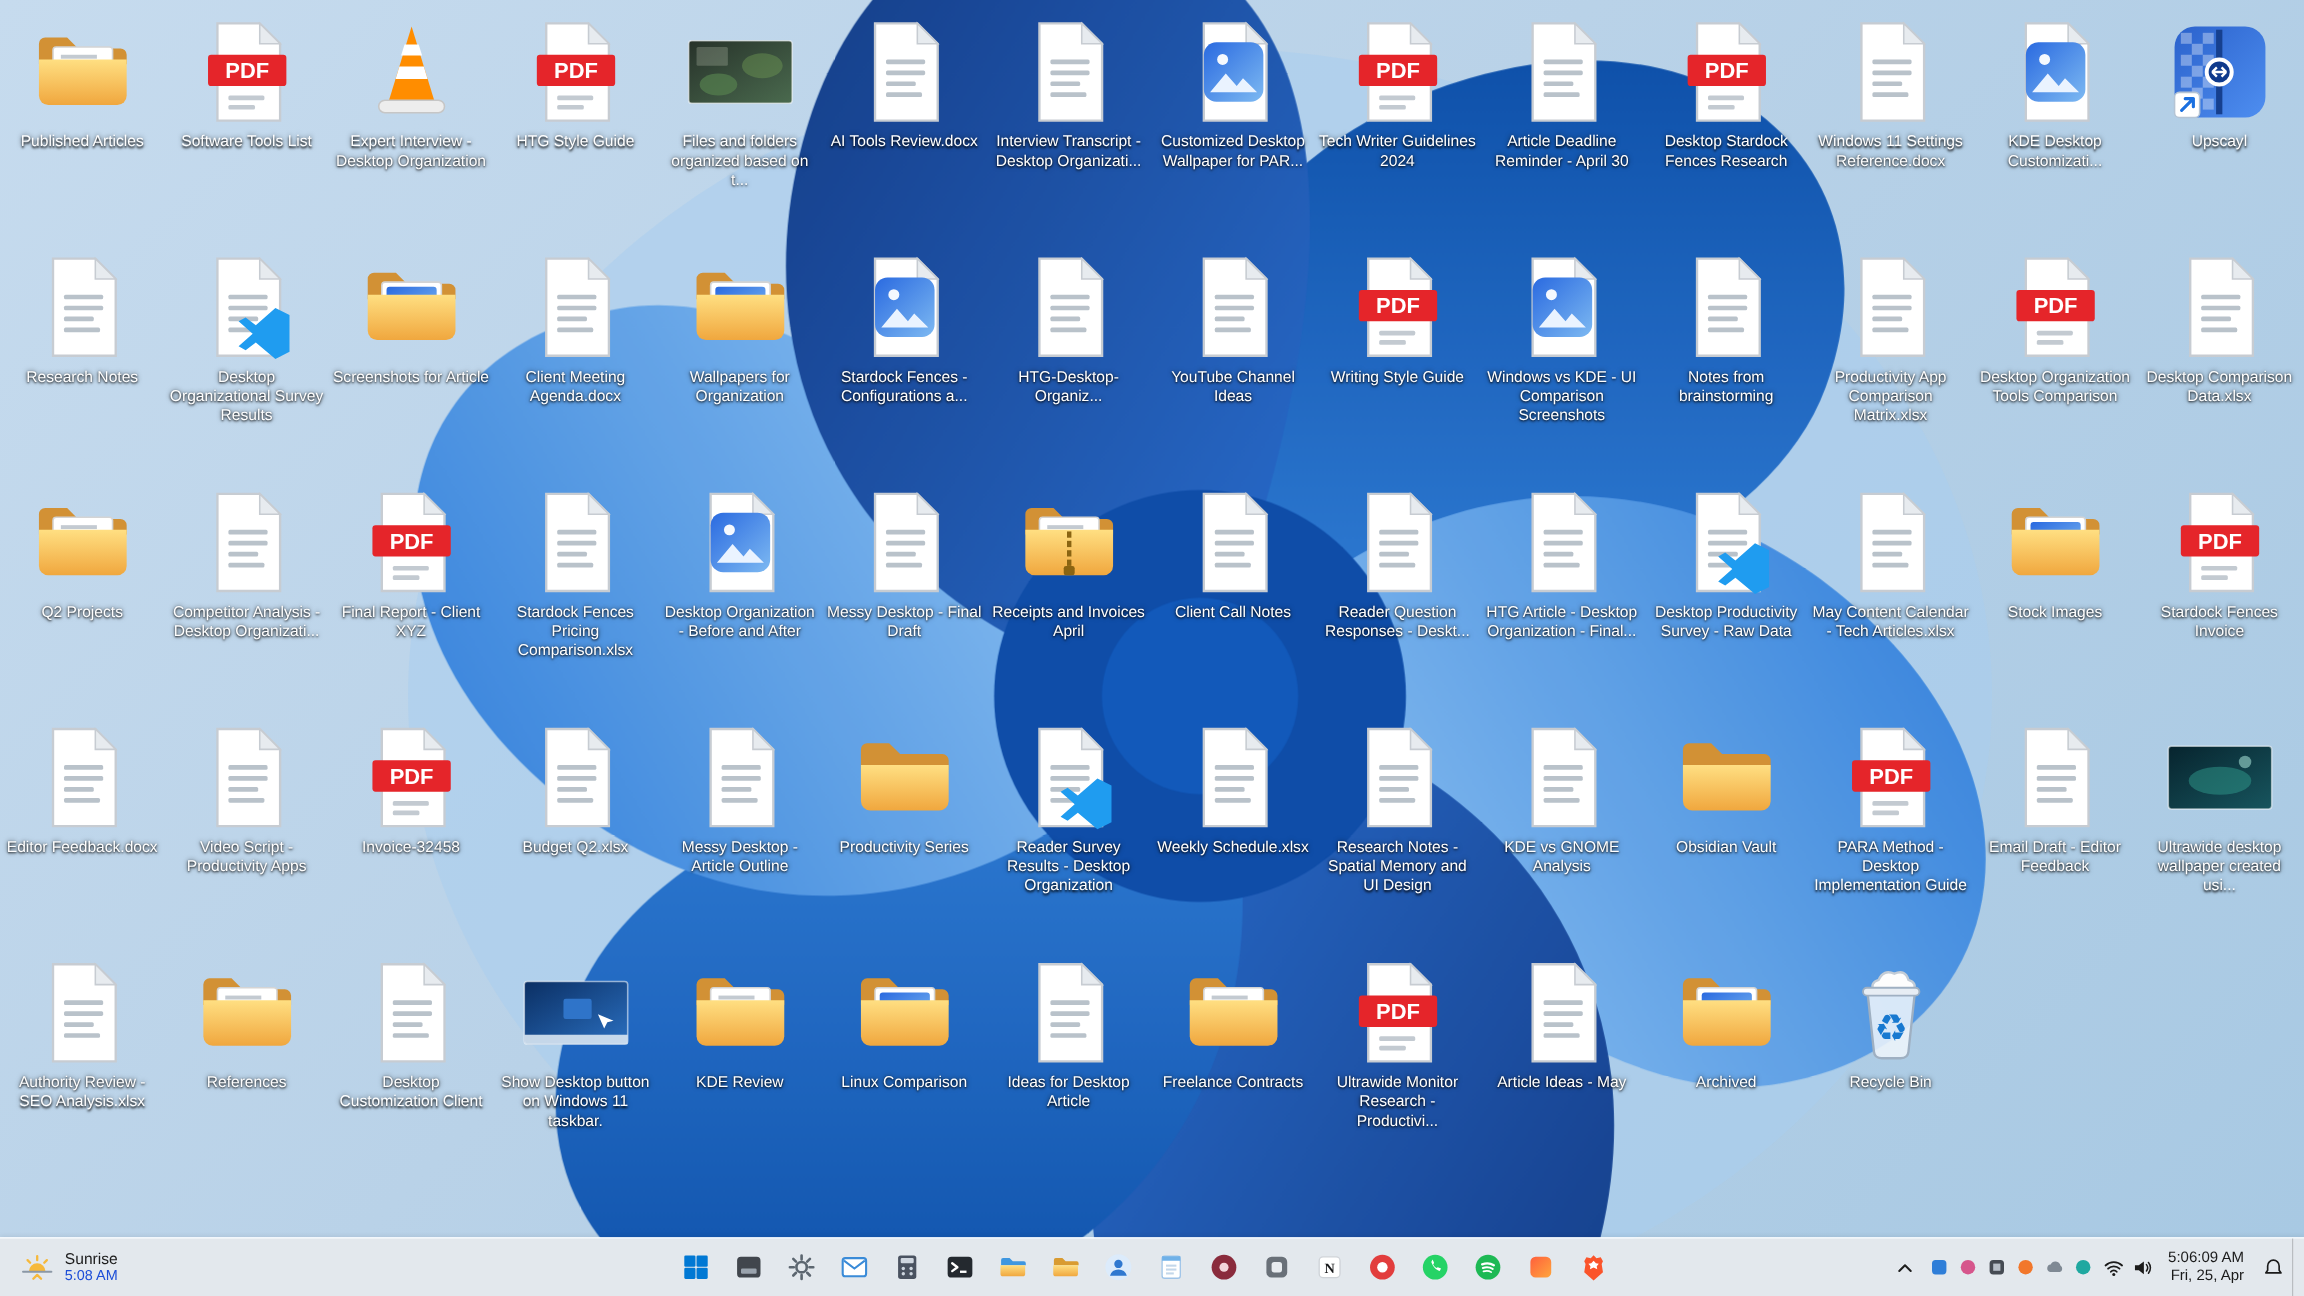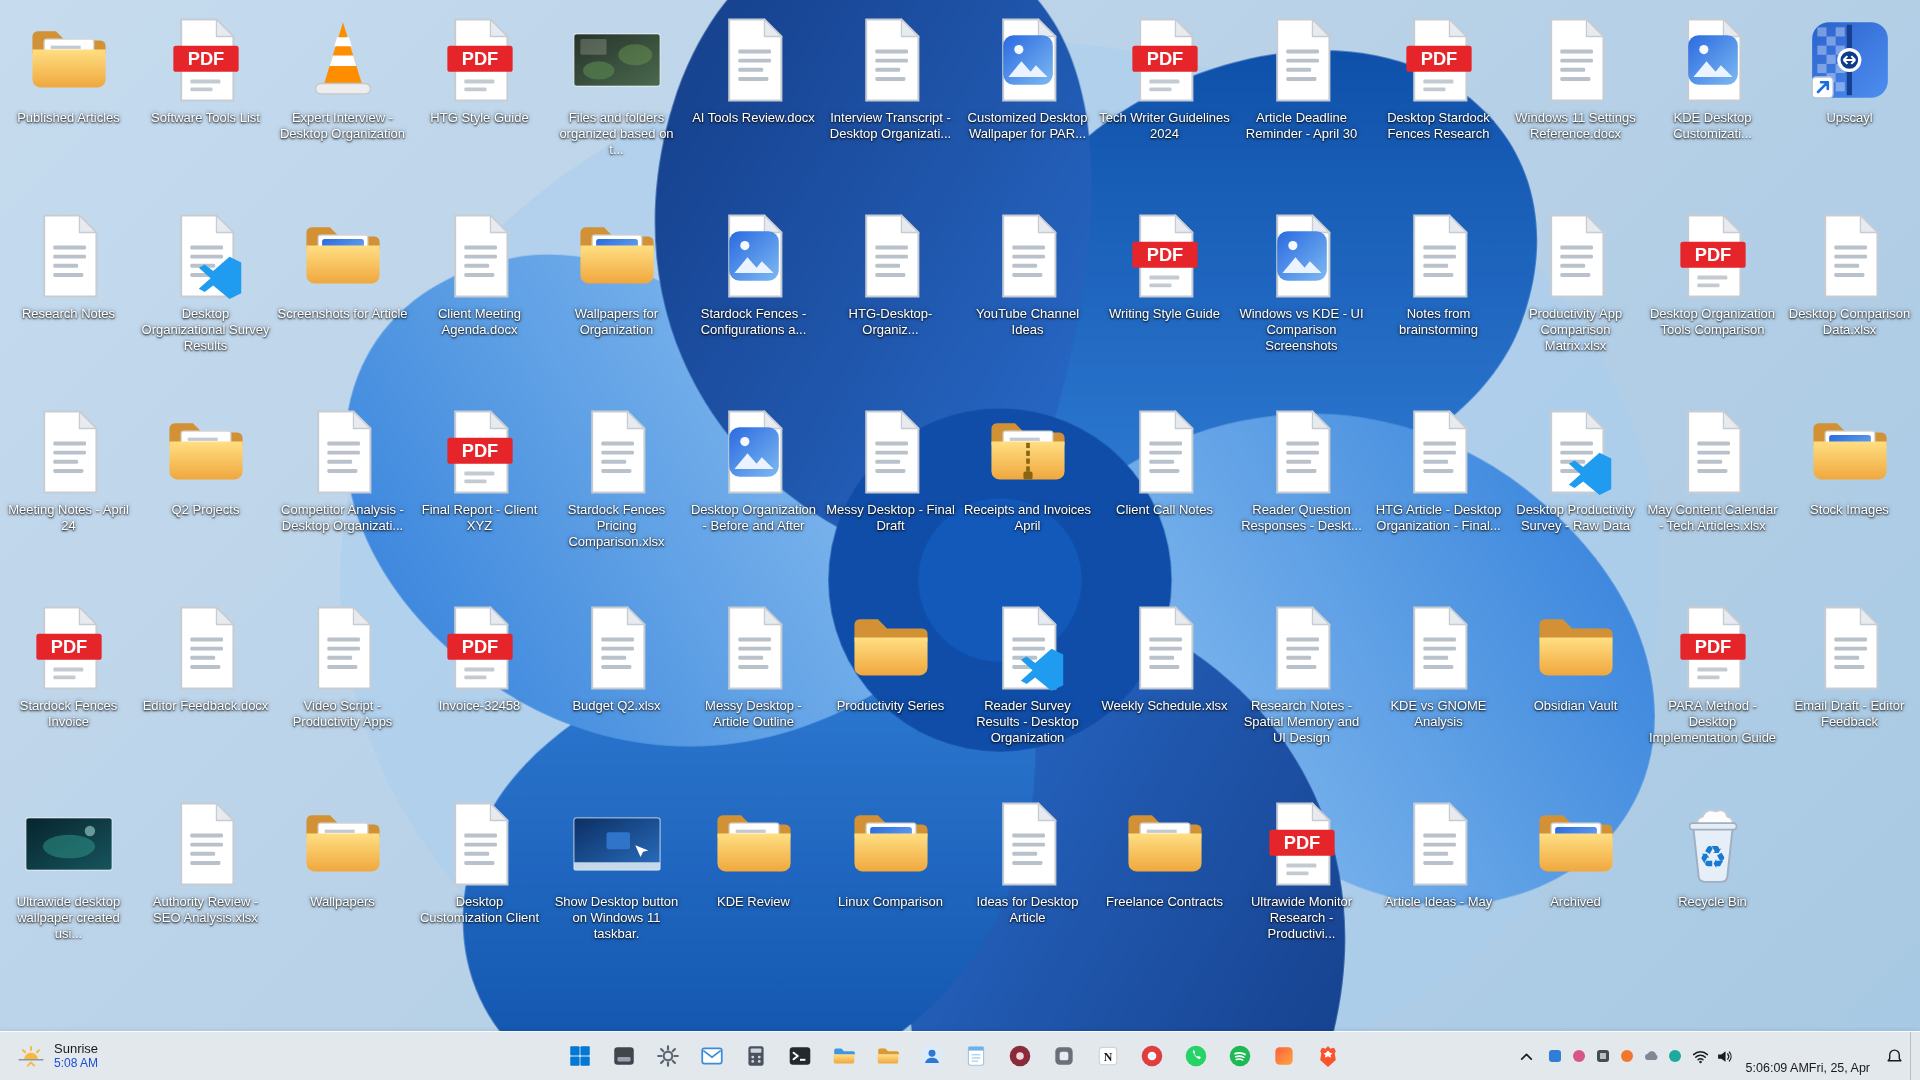--- a/index.html
+++ b/index.html
@@ -34,21 +34,21 @@
   .tb-btn{width:40px;height:40px;border-radius:6px;display:flex;align-items:center;justify-content:center;}
   .tb-glyph svg{width:26px;height:26px;display:block;}
   .tray{position:absolute;right:4px;top:0;height:48px;display:flex;align-items:center;gap:2px;}
   .tray-btn{height:36px;min-width:28px;border-radius:5px;display:flex;align-items:center;
             justify-content:center;padding:0 3px;}
   .tray-btn svg{width:17px;height:17px;display:block;}
   .tray-ic{width:24px;height:36px;display:flex;align-items:center;justify-content:center;}
   .tray-ic svg{width:16px;height:18px;display:block;}
   #tray-icons{display:flex;align-items:center;}
   .pill{display:flex;gap:7px;align-items:center;}
-  .clock{display:flex;flex-direction:row;align-items:flex-end;line-height:15px;
+  .clock{display:flex;flex-direction:column;align-items:flex-end;line-height:15px;
          font-size:12.5px;color:#1b1b1b;padding:0 8px;border-radius:5px;height:40px;justify-content:center;}
   .show-desktop{width:5px;height:48px;border-left:1px solid rgba(0,0,0,.18);}
 </style>
 </head>
 <body>
 
 <svg width="0" height="0" style="position:absolute" aria-hidden="true">
   <defs>
     <linearGradient id="gradFolder" x1="0" y1="0" x2="0" y2="1">
       <stop offset="0" stop-color="#ffdf82"></stop>
@@ -513,35 +513,20 @@
                 <rect x="24" y="42" width="19" height="3" rx="1"></rect>
                 <rect x="24" y="49" width="23" height="3" rx="1"></rect>
               </g>
             </svg>
           </div>
     <div class="label">Desktop Comparison Data.xlsx</div>
   </div>
         <div class="desk-icon">
     <div class="glyph">
             <svg viewBox="0 0 72 72">
-              <path d="M17 5h27l13 13v49H17z" fill="#ffffff" stroke="#c7ccd2" stroke-width="1.5"></path>
-              <path d="M44 5l13 13H44z" fill="#e7ebef" stroke="#c7ccd2"></path>
-              <g fill="#b9c2ca">
-                <rect x="24" y="28" width="25" height="3" rx="1"></rect>
-                <rect x="24" y="35" width="25" height="3" rx="1"></rect>
-                <rect x="24" y="42" width="19" height="3" rx="1"></rect>
-                <rect x="24" y="49" width="23" height="3" rx="1"></rect>
-              </g>
-            </svg>
-          </div>
-    <div class="label">Meeting Notes - April 24</div>
-  </div>
-        <div class="desk-icon">
-    <div class="glyph">
-            <svg viewBox="0 0 72 72">
               <path d="M8 18a4 4 0 0 1 4-4h14l7 7h27a4 4 0 0 1 4 4v6H8z" fill="#d29135"></path>
               <rect x="17" y="20" width="38" height="30" rx="2" fill="#fff" stroke="#d4d4d4"></rect>
               <g fill="#c3cad1">
                 <rect x="22" y="25" width="23" height="2.5"></rect>
                 <rect x="22" y="30" width="27" height="2.5"></rect>
                 <rect x="22" y="35" width="21" height="2.5"></rect>
               </g>
               <path d="M8 28h56v23a6 6 0 0 1-6 6H14a6 6 0 0 1-6-6z" fill="url(#gradFolder)"></path>
             </svg>
           </div>
@@ -959,21 +944,21 @@
               <path d="M8 18a4 4 0 0 1 4-4h14l7 7h27a4 4 0 0 1 4 4v6H8z" fill="#d29135"></path>
               <rect x="17" y="20" width="38" height="30" rx="2" fill="#fff" stroke="#d4d4d4"></rect>
               <g fill="#c3cad1">
                 <rect x="22" y="25" width="23" height="2.5"></rect>
                 <rect x="22" y="30" width="27" height="2.5"></rect>
                 <rect x="22" y="35" width="21" height="2.5"></rect>
               </g>
               <path d="M8 28h56v23a6 6 0 0 1-6 6H14a6 6 0 0 1-6-6z" fill="url(#gradFolder)"></path>
             </svg>
           </div>
-    <div class="label">Wallpapers</div>
+    <div class="label">References</div>
   </div>
         <div class="desk-icon">
     <div class="glyph">
             <svg viewBox="0 0 72 72">
               <path d="M17 5h27l13 13v49H17z" fill="#ffffff" stroke="#c7ccd2" stroke-width="1.5"></path>
               <path d="M44 5l13 13H44z" fill="#e7ebef" stroke="#c7ccd2"></path>
               <g fill="#b9c2ca">
                 <rect x="24" y="28" width="25" height="3" rx="1"></rect>
                 <rect x="24" y="35" width="25" height="3" rx="1"></rect>
                 <rect x="24" y="42" width="19" height="3" rx="1"></rect>

